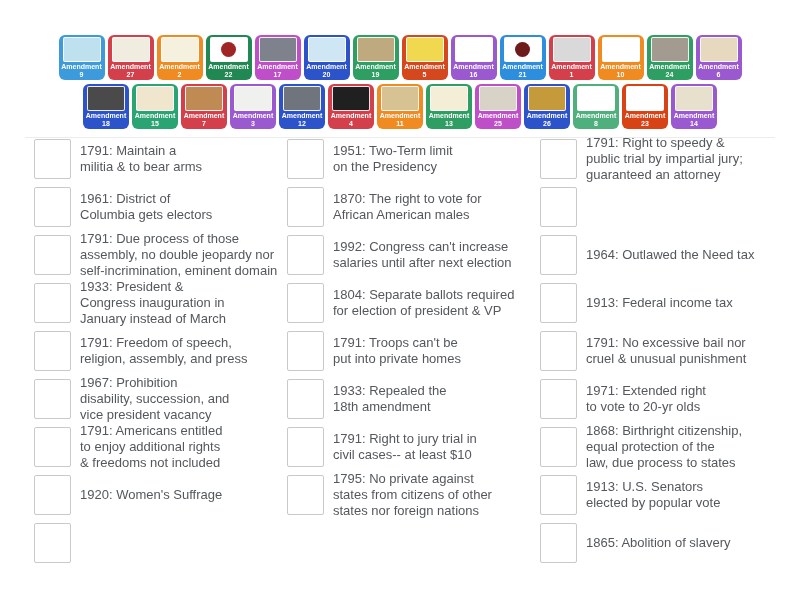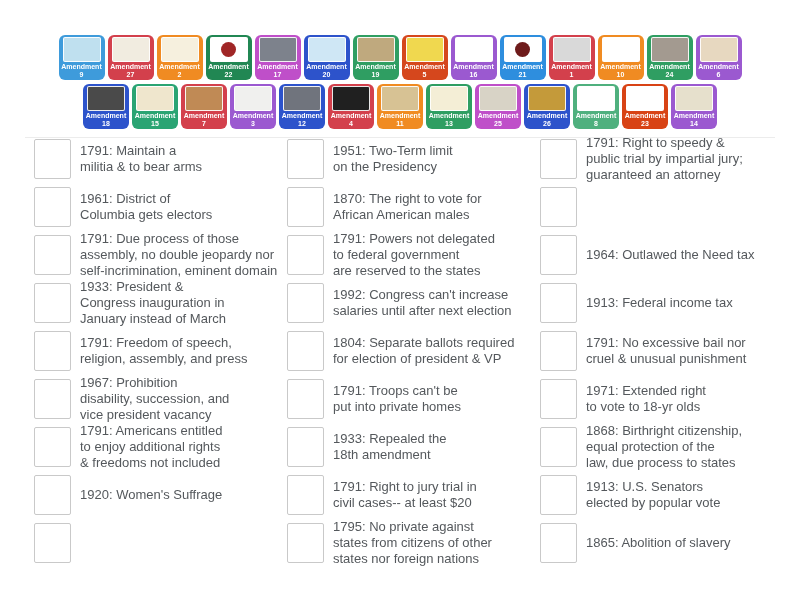--- a/index.html
+++ b/index.html
@@ -222,26 +222,20 @@
           <div class="clue">1951: Two-Term limit
 on the Presidency</div>
         </div>
         <div class="match-row">
           <div class="drop-box"></div>
           <div class="clue">1870: The right to vote for
 African American males</div>
         </div>
         <div class="match-row">
           <div class="drop-box"></div>
-          <div class="clue">1791: Powers not delegated
-to federal government
-are reserved to the states</div>
-        </div>
-        <div class="match-row">
-          <div class="drop-box"></div>
           <div class="clue">1992: Congress can't increase
 salaries until after next election</div>
         </div>
         <div class="match-row">
           <div class="drop-box"></div>
           <div class="clue">1804: Separate ballots required
 for election of president &amp; VP</div>
         </div>
         <div class="match-row">
           <div class="drop-box"></div>
@@ -249,21 +243,21 @@
 put into private homes</div>
         </div>
         <div class="match-row">
           <div class="drop-box"></div>
           <div class="clue">1933: Repealed the
 18th amendment</div>
         </div>
         <div class="match-row">
           <div class="drop-box"></div>
           <div class="clue">1791: Right to jury trial in
-civil cases-- at least $20</div>
+civil cases-- at least $10</div>
         </div>
         <div class="match-row">
           <div class="drop-box"></div>
           <div class="clue">1795: No private against
 states from citizens of other
 states nor foreign nations</div>
         </div>
       </div>
     <div class="answer-col">
         <div class="match-row">
@@ -284,21 +278,21 @@
           <div class="clue">1913: Federal income tax</div>
         </div>
         <div class="match-row">
           <div class="drop-box"></div>
           <div class="clue">1791: No excessive bail nor
 cruel &amp; unusual punishment</div>
         </div>
         <div class="match-row">
           <div class="drop-box"></div>
           <div class="clue">1971: Extended right
-to vote to 18-yr olds</div>
+to vote to 20-yr olds</div>
         </div>
         <div class="match-row">
           <div class="drop-box"></div>
           <div class="clue">1868: Birthright citizenship,
 equal protection of the
 law, due process to states</div>
         </div>
         <div class="match-row">
           <div class="drop-box"></div>
           <div class="clue">1913: U.S. Senators

